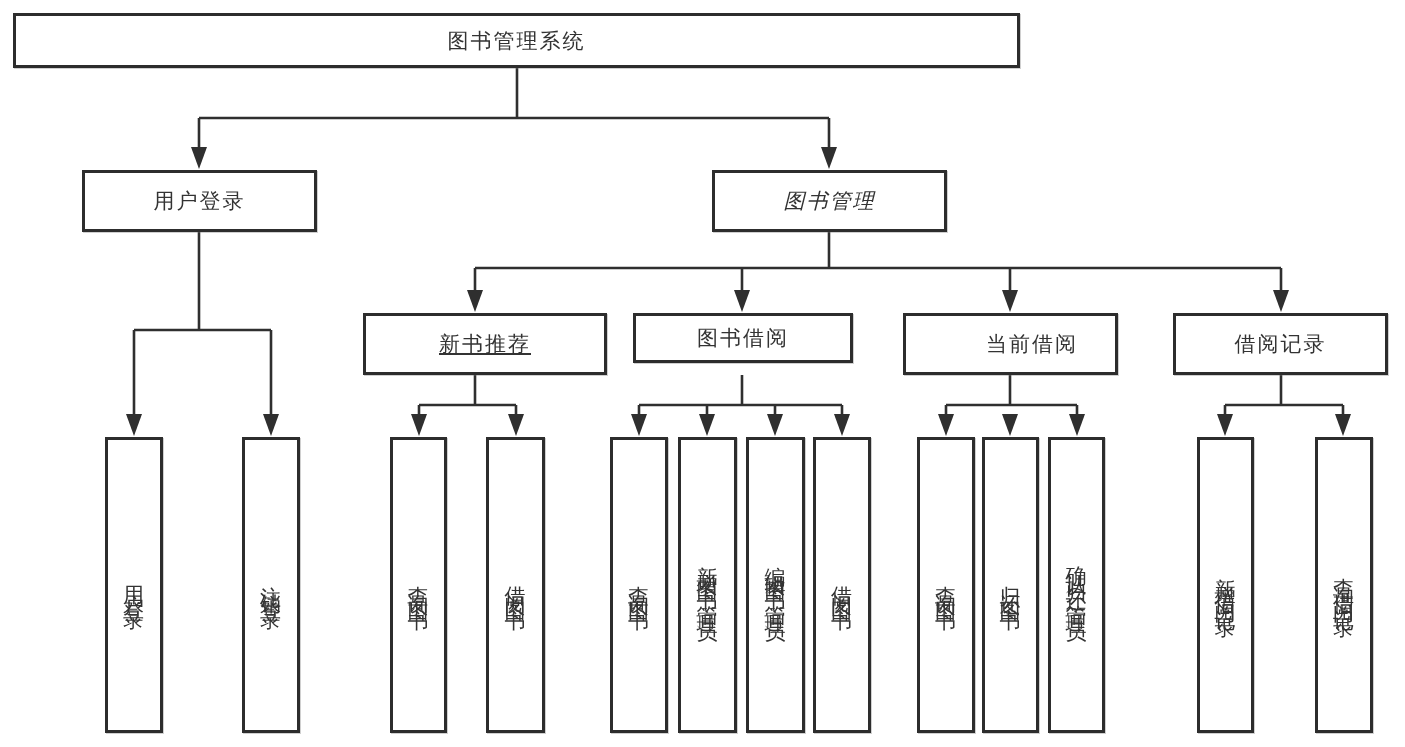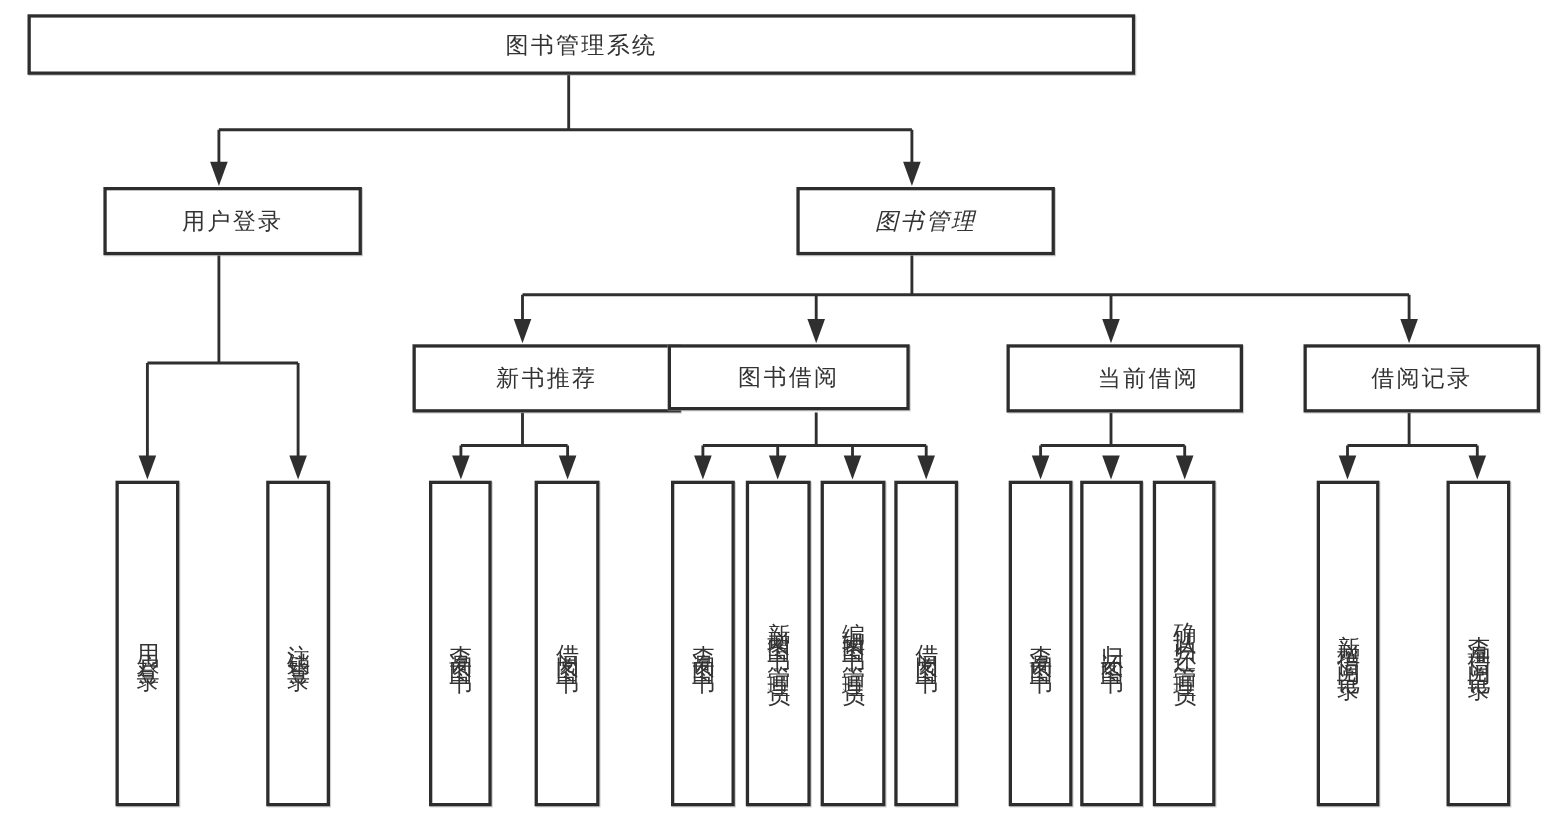--- a/index.html
+++ b/index.html
@@ -26,42 +26,42 @@
     background: #ffffff;
     border: 3px solid #2d2d2d;
     display: flex;
     align-items: center;
     justify-content: center;
     color: #333333;
     z-index: 2;
     box-shadow: 1px 1px 0 rgba(120,120,120,.35);
   }
 
-  .node.h { font-size: 21px; letter-spacing: 2px; margin-left: 12px; }
+  .node.h { font-size: 21px; letter-spacing: 2px; }
 
   .node.v span {
     writing-mode: vertical-rl;
     text-orientation: mixed;
     font-size: 21px;
     letter-spacing: 8px;
     line-height: 1;
     color: #333333;
     white-space: nowrap;
   }
 
   
   .root           { left: 13px;   top: 13px;  width: 1007px; height: 55px; font-size: 22px; }
 
   
   .n-user-login   { left: 82px;   top: 170px; width: 235px; height: 62px; }
   .n-book-mgmt    { left: 712px;  top: 170px; width: 235px; height: 62px; font-style: italic; }
 
   
-  .n-new-books       { left: 363px;  top: 313px; width: 244px; height: 62px; }
-  .n-book-borrow     { left: 595px;  top: 313px; width: 220px; height: 60px; }
+  .n-new-books       { left: 363px;  top: 313px; width: 244px; height: 62px; text-decoration: underline; }
+  .n-book-borrow     { left: 633px;  top: 313px; width: 220px; height: 50px; }
   .n-current-borrow  { left: 903px;  top: 313px; width: 215px; height: 62px; padding-left: 43px; }
   .n-borrow-records  { left: 1173px; top: 313px; width: 215px; height: 62px; }
 
   
   .leaf { top: 437px; height: 296px; }
   .l-ul-login   { left: 105px;  width: 58px; }
   .l-ul-logout  { left: 242px;  width: 58px; }
   .l-nb-query   { left: 390px;  width: 57px; }
   .l-nb-borrow  { left: 486px;  width: 59px; }
   .l-bb-query   { left: 610px;  width: 58px; }

